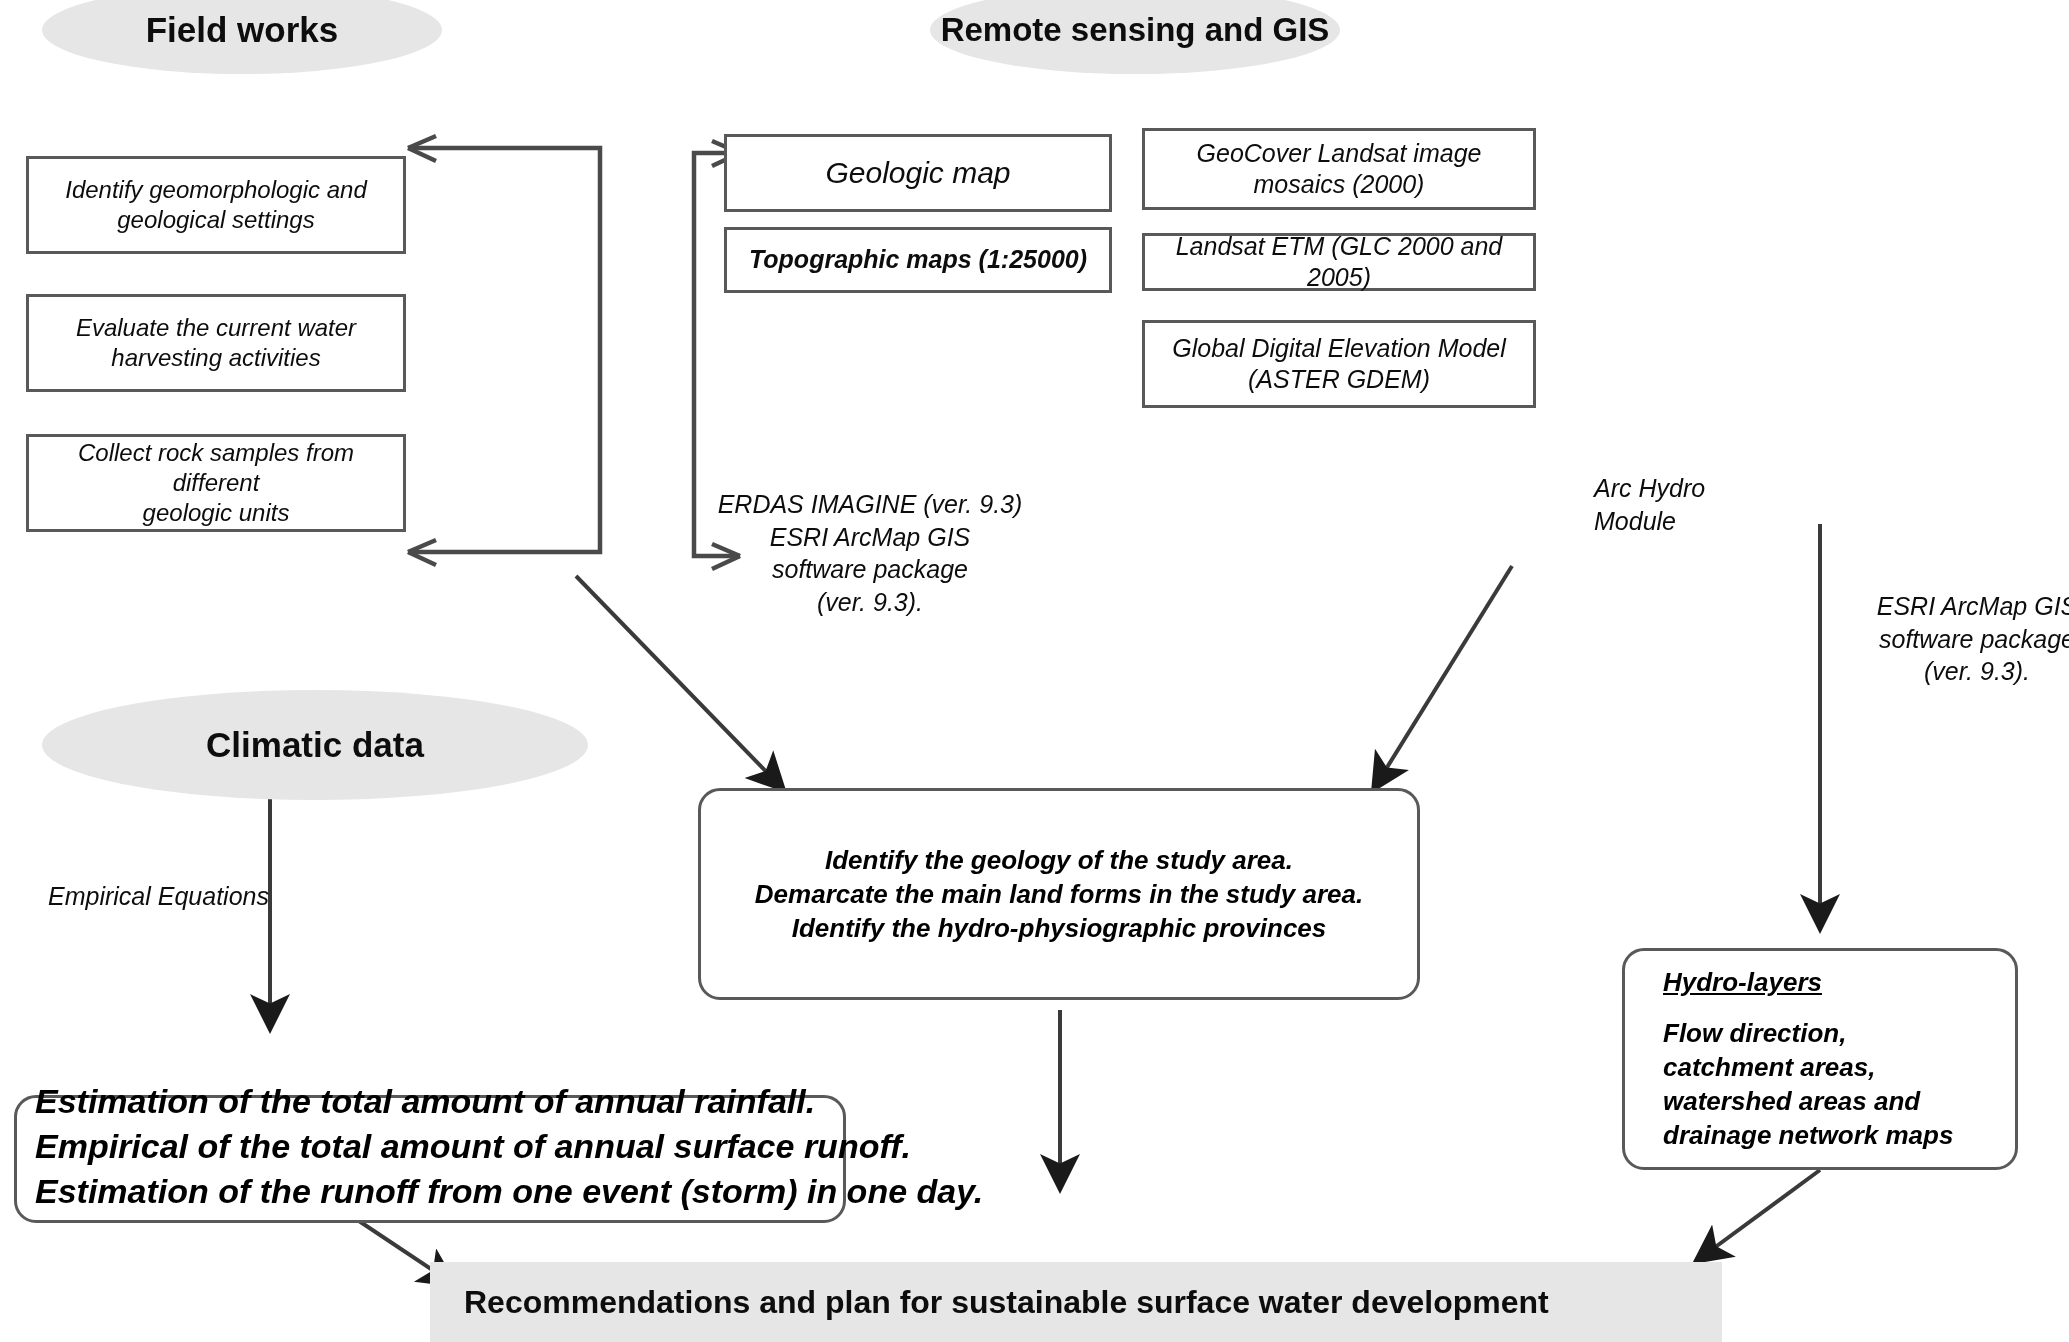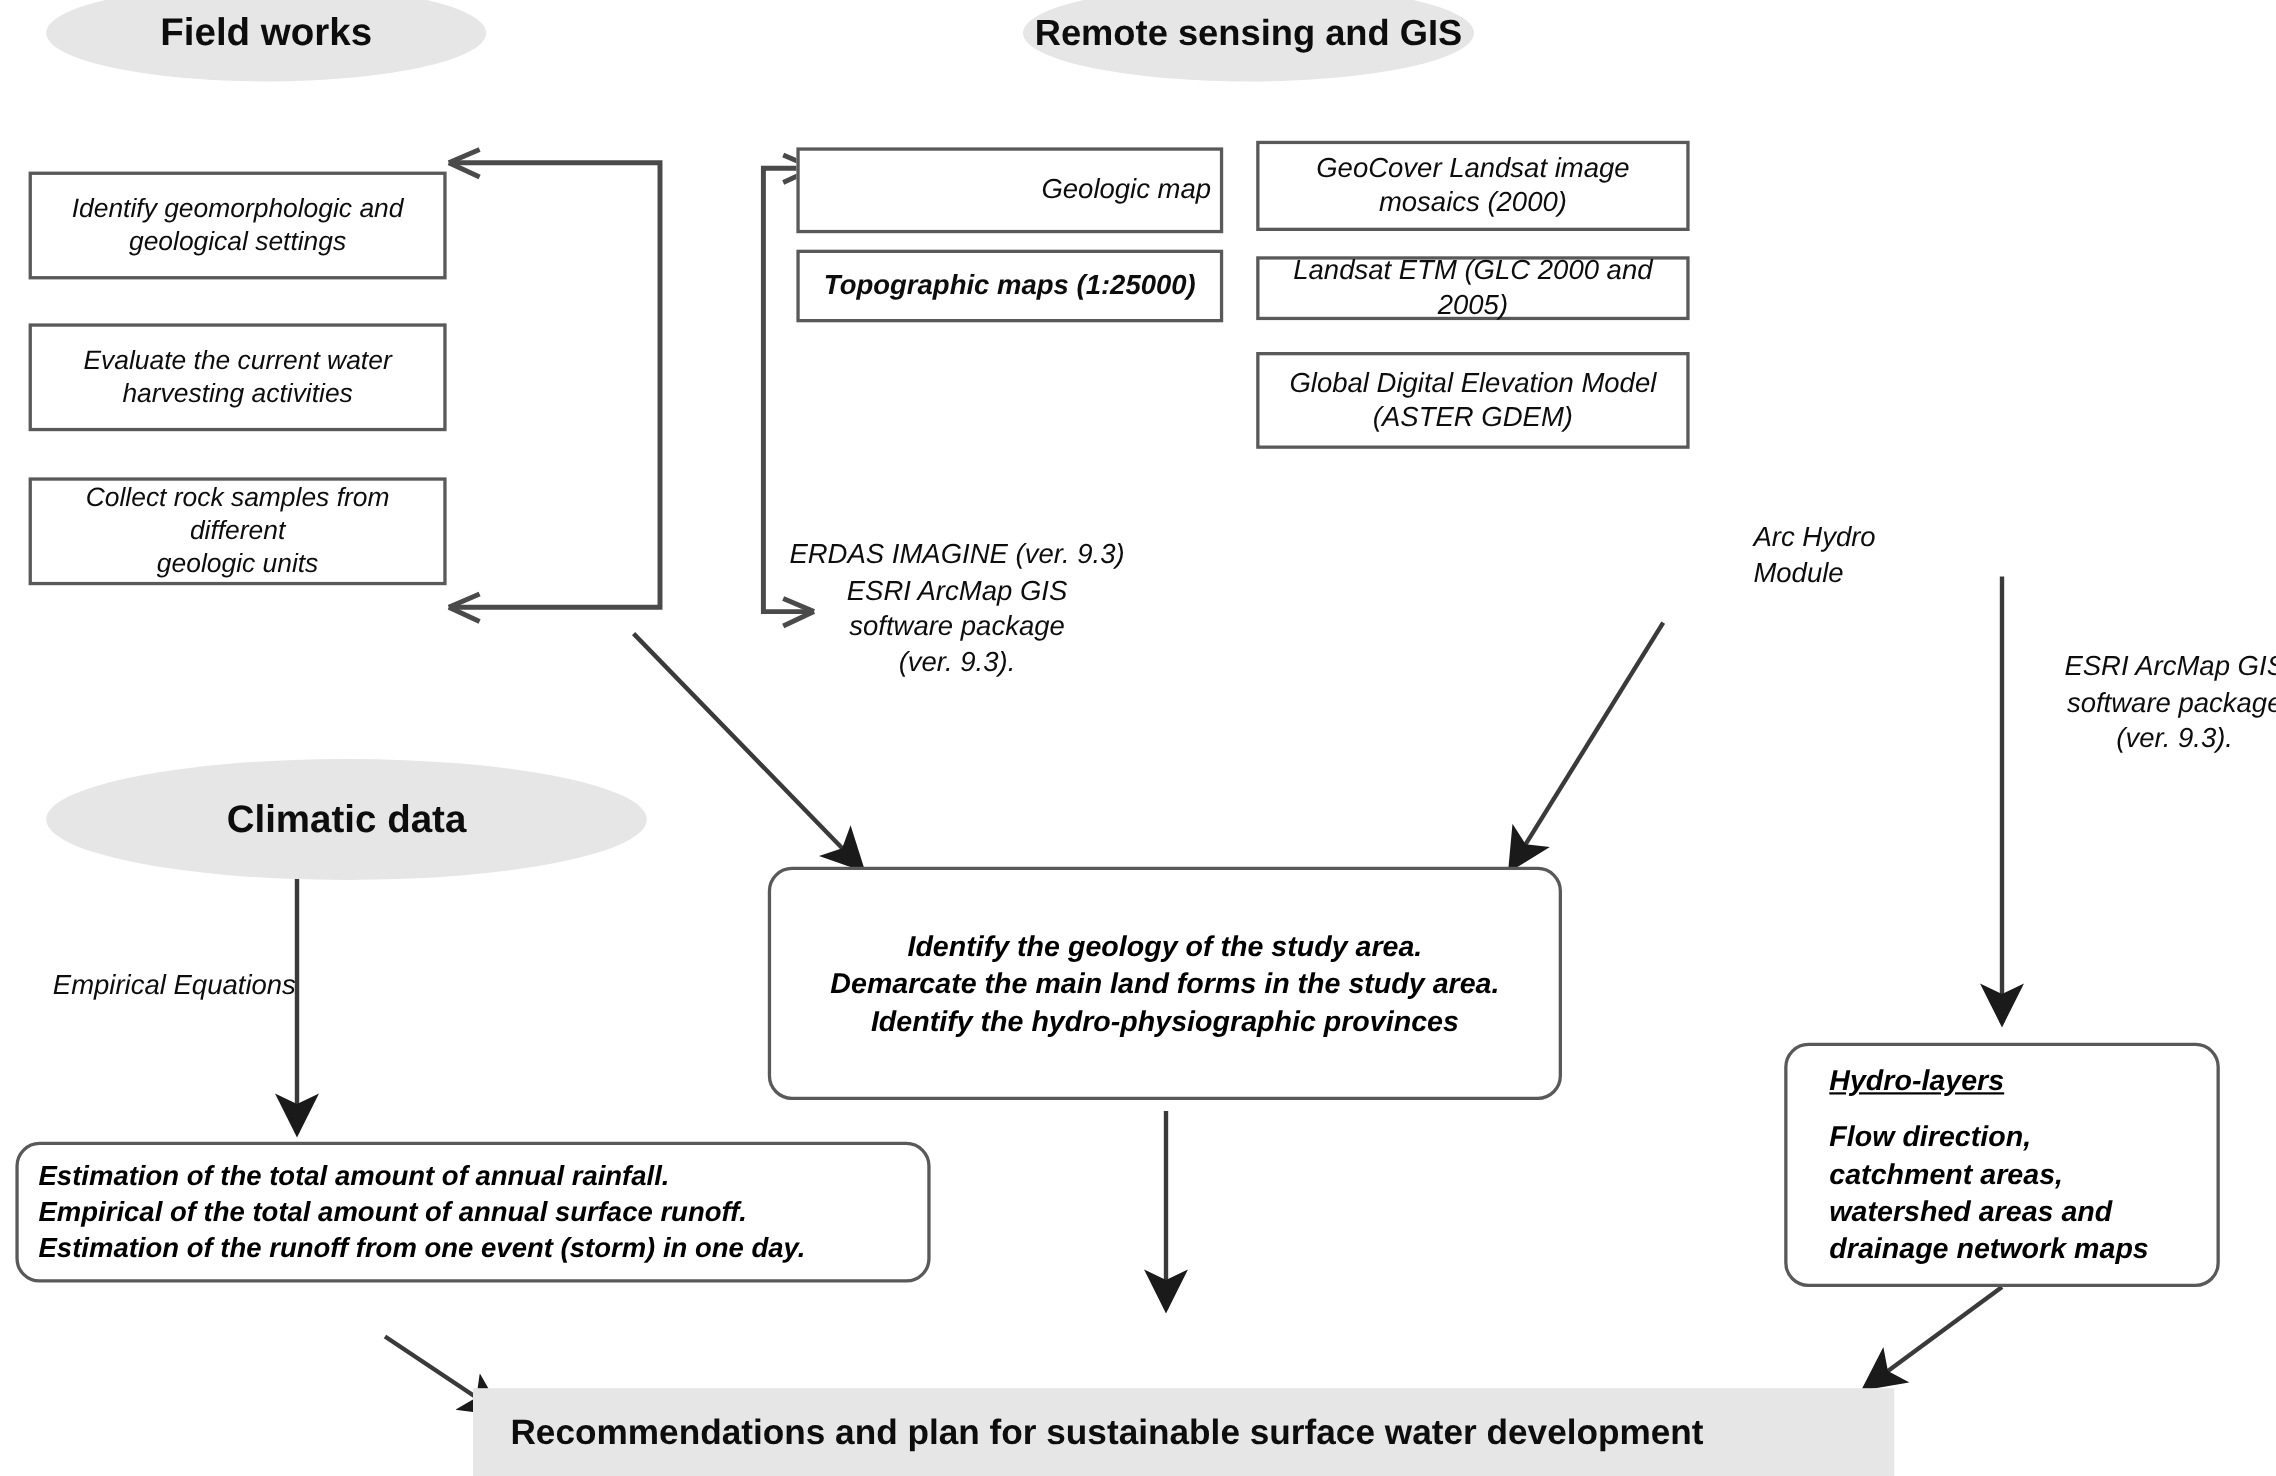--- a/index.html
+++ b/index.html
@@ -156,21 +156,21 @@
     <div>
       <span>Collect rock samples from different</span>
       <span>geologic units</span>
     </div>
   </div>
 
   <div class="ellipse" style="left:930px; top:-14px; width:410px; height:88px; font-size:33px;">
     <span>Remote sensing and GIS</span>
   </div>
 
-  <div class="rbox" style="left:724px; top:134px; width:388px; height:78px; font-size:25px;justify-content:flex-end;">
+  <div class="rbox" style="left:724px; top:134px; width:388px; height:78px; font-size:30px;">
     <span>Geologic map</span>
   </div>
 
   <div class="rbox" style="left:724px; top:227px; width:388px; height:66px; font-size:25px;font-weight:bold;">
     <span>Topographic maps (1:25000)</span>
   </div>
 
   <div class="rbox" style="left:1142px; top:128px; width:394px; height:82px; font-size:25px;">
     <div>
       <span>GeoCover Landsat image</span>
@@ -222,21 +222,21 @@
   </div>
 
   <div class="roundbox leftal" style="left:1622px; top:948px; width:396px; height:222px; font-size:26px; padding-left:38px;">
     <span class="hydro-title">Hydro-layers </span>
     <span>Flow direction,</span>
     <span>catchment areas,</span>
     <span>watershed areas and</span>
     <span>drainage network maps</span>
   </div>
 
-  <div class="roundbox leftal" style="left:14px; top:1038px; width:832px; height:128px; font-size:25px; padding-left:18px; justify-content:center;">
+  <div class="roundbox leftal" style="left:14px; top:1095px; width:832px; height:128px; font-size:34px; padding-left:18px; justify-content:flex-end;">
     <span>Estimation of the total amount of annual rainfall.</span>
     <span>Empirical of the total amount of annual surface runoff.</span>
     <span>Estimation of the runoff from one event (storm) in one day.</span>
   </div>
 
   <div class="banner" style="left:430px; top:1262px; width:1292px; height:80px; font-size:32px;">
     <span>Recommendations and plan for sustainable surface water development</span>
   </div>
 
 </div>

